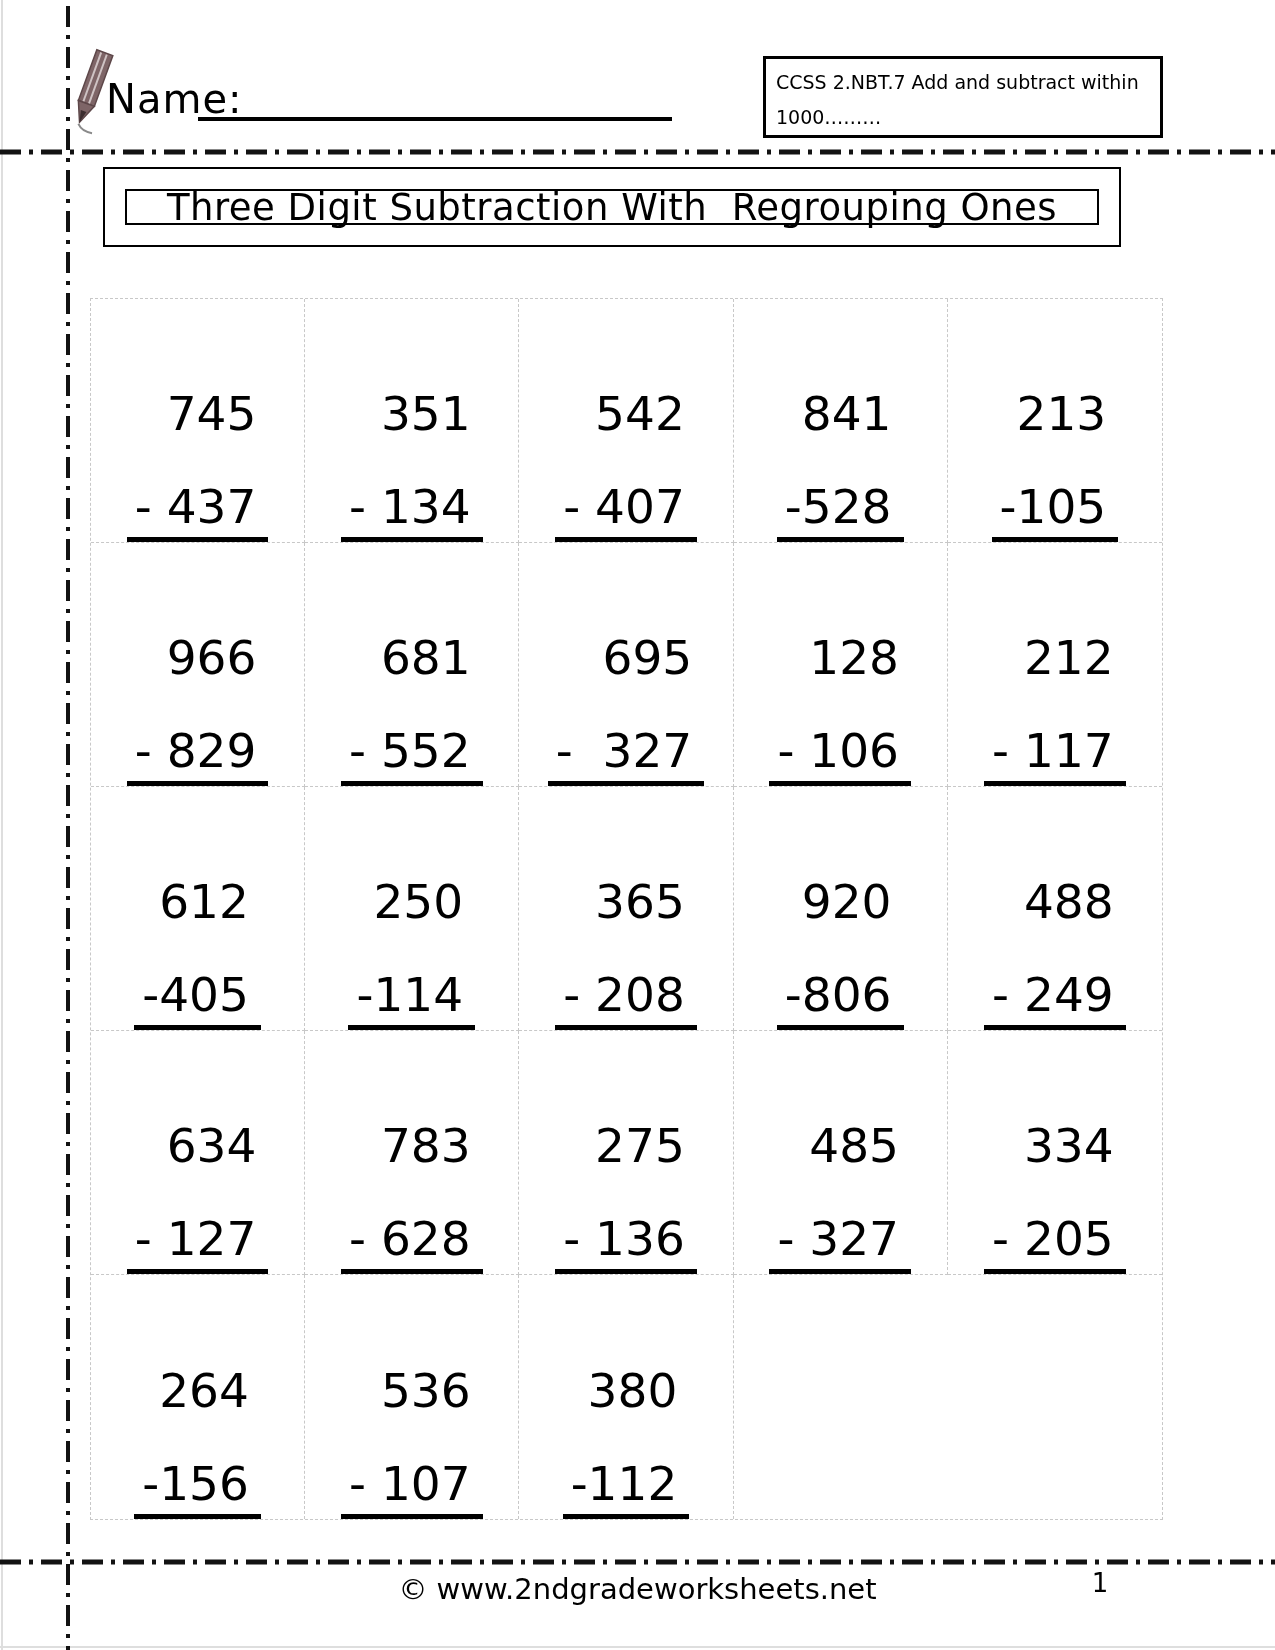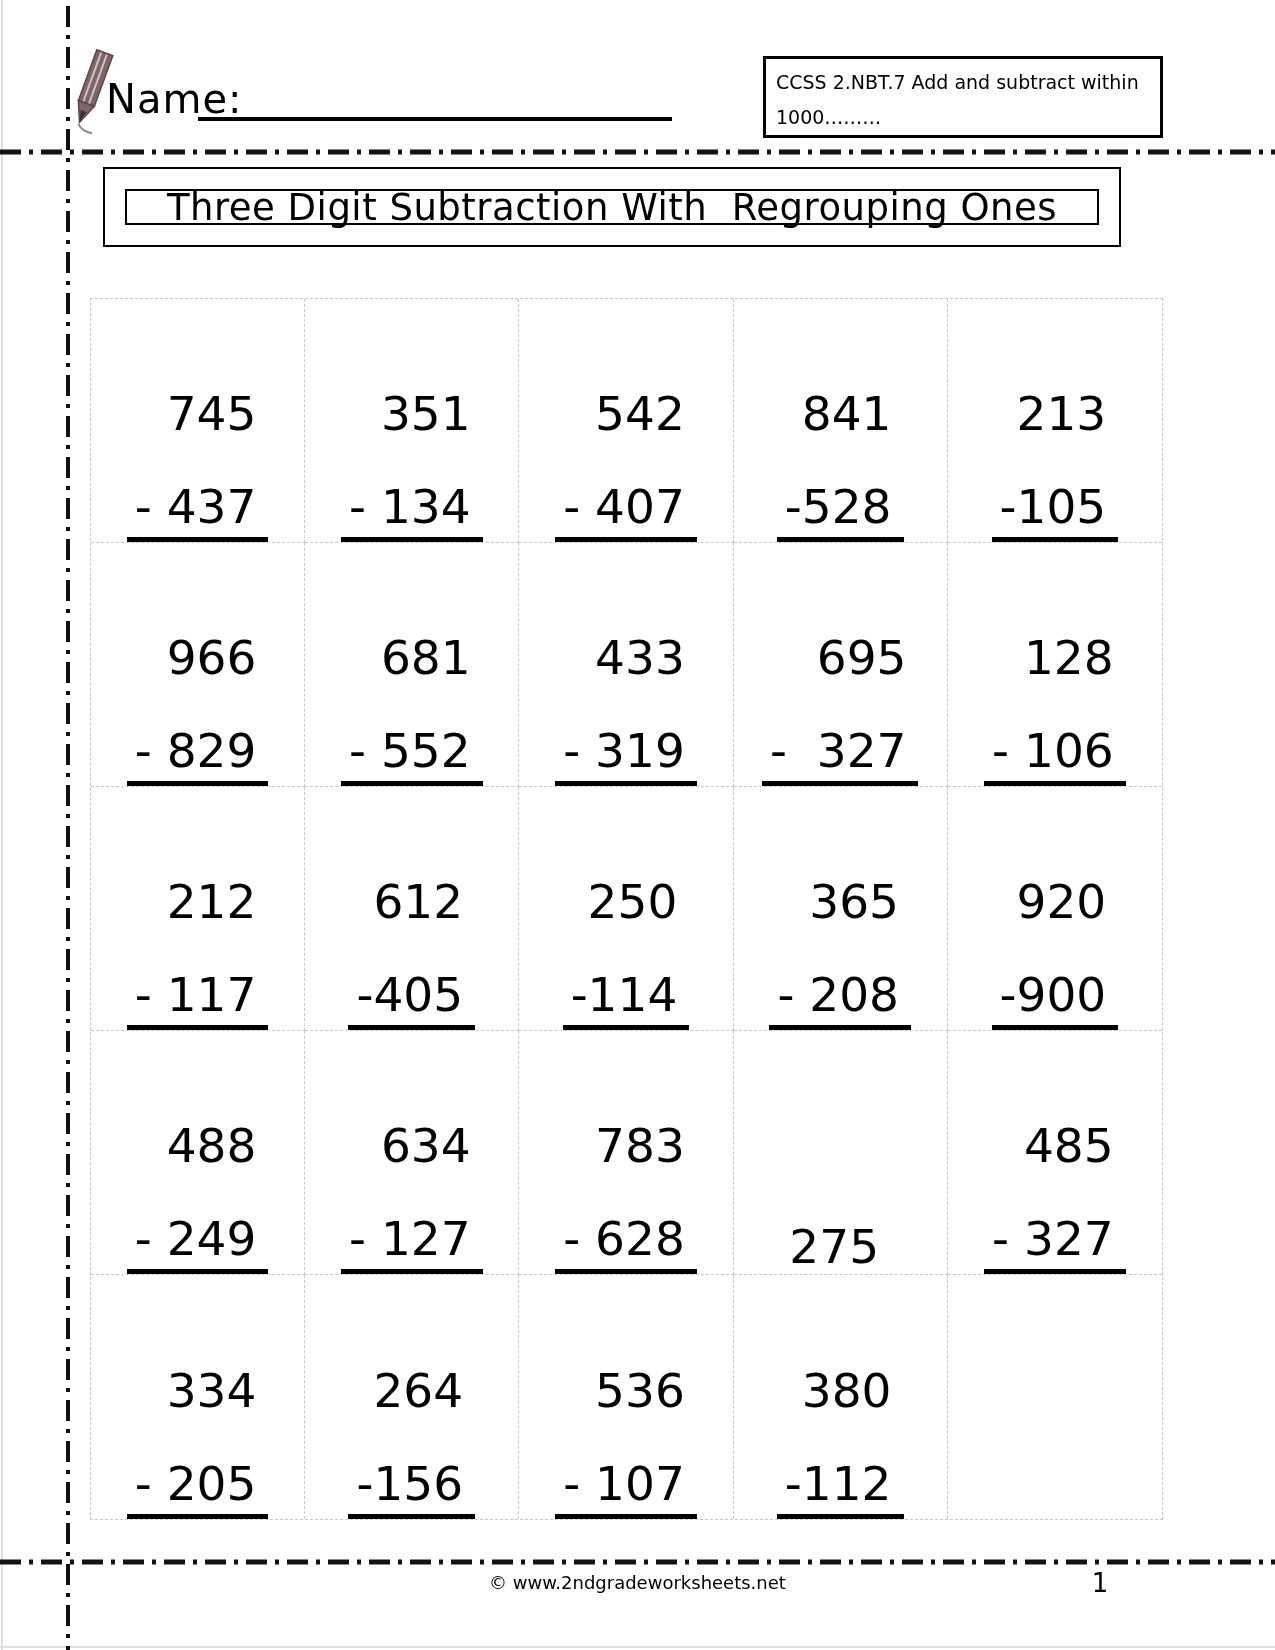--- a/index.html
+++ b/index.html
@@ -83,21 +83,21 @@
     white-space: pre;
     border-bottom: 5px solid #000;
     padding: 0 12px 3px 8px;
     margin-top: 41px;
   }
 
   
   .footer-credit {
     left: 0; top: 1572px; width: 1275px;
     text-align: center;
-    font-size: 18px;
+    font-size: 29px;
   }
   .page-number {
     left: 1080px; top: 1568px; width: 40px;
     text-align: center;
     font-size: 26px;
   }
 </style>
 </head>
 <body style="--grid-line: #c8c8c8;">
 
@@ -171,26 +171,20 @@
       </div>
     </div>
     <div class="cell">
       <div class="prob">
         <div class="minuend">681</div>
         <div class="subtrahend">- 552</div>
       </div>
     </div>
     <div class="cell">
       <div class="prob">
-        <div class="minuend">433</div>
-        <div class="subtrahend">- 319</div>
-      </div>
-    </div>
-    <div class="cell">
-      <div class="prob">
         <div class="minuend">695</div>
         <div class="subtrahend">-  327</div>
       </div>
     </div>
     <div class="cell">
       <div class="prob">
         <div class="minuend">128</div>
         <div class="subtrahend">- 106</div>
       </div>
     </div>
@@ -214,21 +208,21 @@
     </div>
     <div class="cell">
       <div class="prob">
         <div class="minuend">365</div>
         <div class="subtrahend">- 208</div>
       </div>
     </div>
     <div class="cell">
       <div class="prob">
         <div class="minuend">920</div>
-        <div class="subtrahend">-900</div>
+        <div class="subtrahend">-806</div>
       </div>
     </div>
     <div class="cell">
       <div class="prob">
         <div class="minuend">488</div>
         <div class="subtrahend">- 249</div>
       </div>
     </div>
     <div class="cell">
       <div class="prob">
@@ -238,20 +232,21 @@
     </div>
     <div class="cell">
       <div class="prob">
         <div class="minuend">783</div>
         <div class="subtrahend">- 628</div>
       </div>
     </div>
     <div class="cell">
       <div class="prob">
         <div class="minuend">275</div>
+        <div class="subtrahend">- 136</div>
       </div>
     </div>
     <div class="cell">
       <div class="prob">
         <div class="minuend">485</div>
         <div class="subtrahend">- 327</div>
       </div>
     </div>
     <div class="cell">
       <div class="prob">

